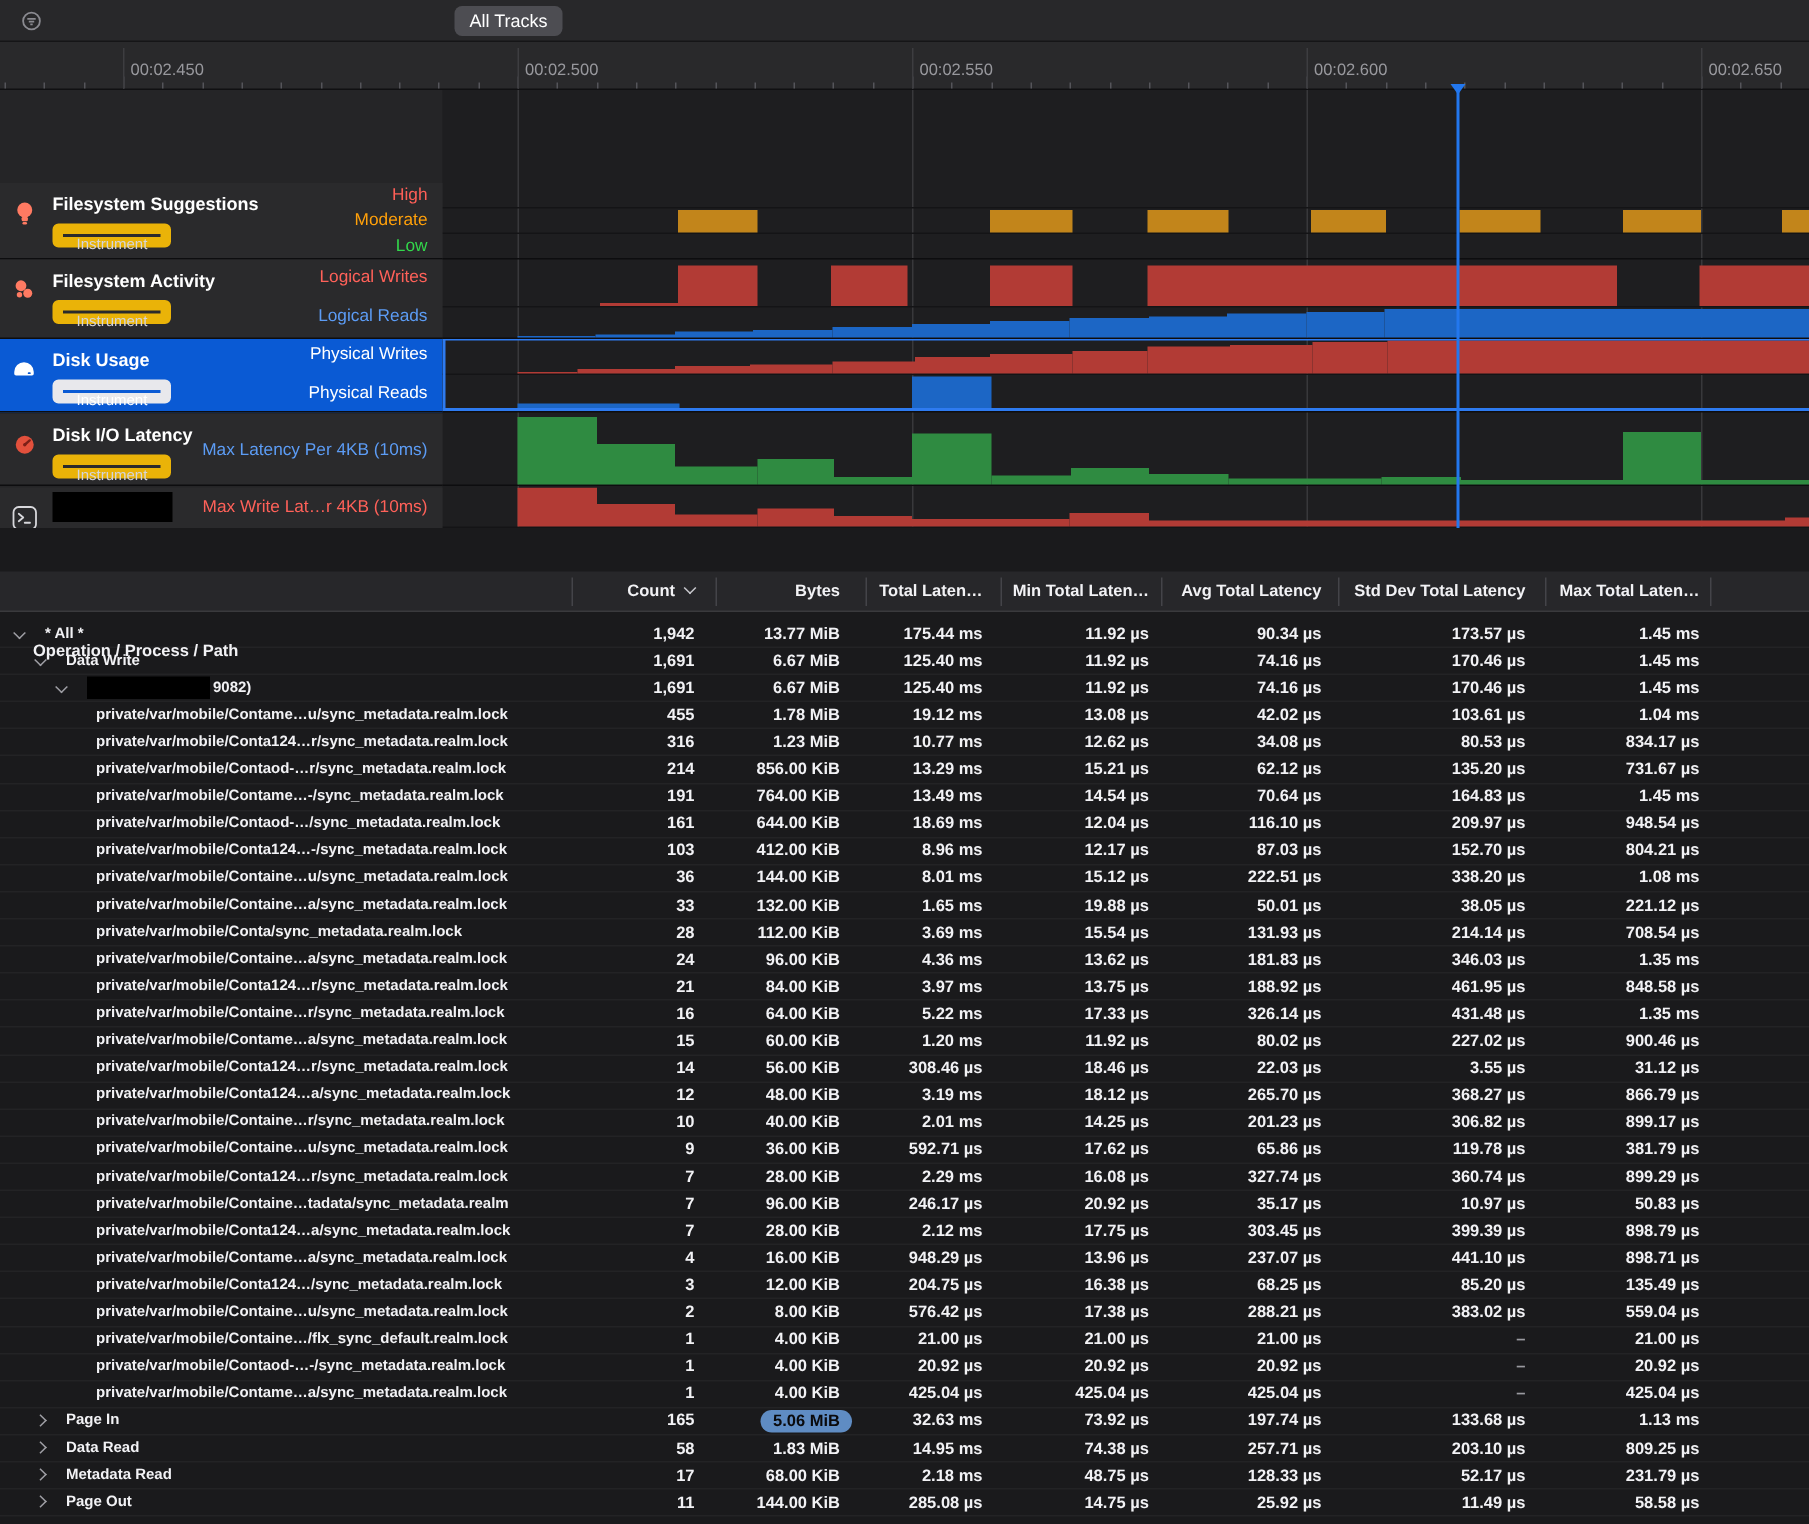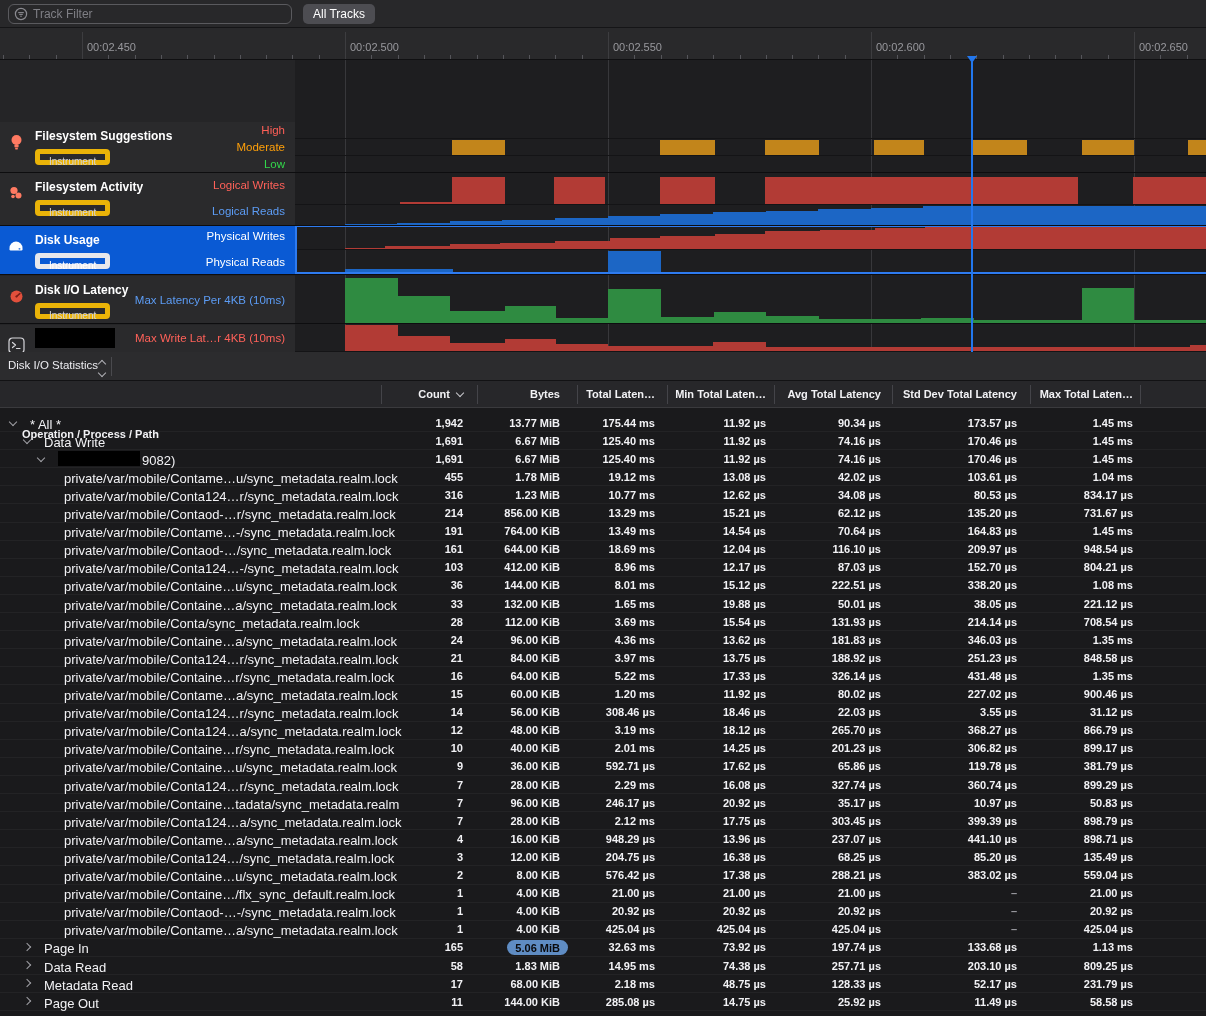--- a/index.html
+++ b/index.html
@@ -19,21 +19,21 @@
 
 #trackzone{position:absolute;left:0;top:60px;width:1206px;height:292px;background:#232325;overflow:hidden}
 #sidebar-bg{position:absolute;left:0;top:0;width:295px;height:292px;background:#252527}
 #graph-bg{position:absolute;left:295px;top:0;width:911px;height:292px;background:#1e1e20}
 .gridline{position:absolute;top:0;height:292px;width:1px;background:#38383b}
 .track-side{position:absolute;left:0;width:295px;background:#2a2a2c;border-bottom:1px solid #0d0d0f}
 .track-side.selected{background:#0a5ad4}
 .track-graph{position:absolute;left:295px;width:911px;overflow:hidden;border-bottom:1px solid #0d0d0f}
 .t-icon{position:absolute;left:4px;top:8px;width:24px;height:24px;display:flex;align-items:center;justify-content:center}
 .t-title{position:absolute;left:35px;top:7px;font-size:12px;font-weight:700;color:#fff;white-space:nowrap}
-.t-badge{position:absolute;left:35px;top:27px;height:16px;padding:1px 9px;border:5px solid #eab308;border-radius:4px;font-size:10px;color:#d5d5da;line-height:13px}
+.t-badge{position:absolute;left:35px;top:27px;height:16px;padding:1px 9px;border:7px solid #eab308;border-radius:4px;font-size:10px;color:#d5d5da;line-height:13px}
 .selected .t-badge{border-color:#e8e8ec;color:#fff}
 .t-redact{position:absolute;left:35px;top:3px;width:80px;height:20px;background:#000}
 .lane-label{position:absolute;right:10px;font-size:11.5px;white-space:nowrap}
 .lane{position:absolute;left:0;width:911px}
 .lane-sep{border-bottom:1px solid #141416}
 .bar{position:absolute;bottom:0}
 .sel-line{position:absolute;left:0;width:911px;background:#2e7bf0;z-index:3}
 .sel-left{position:absolute;left:0;top:0;bottom:0;width:2px;background:#2e7bf0;z-index:3}
 #playhead{position:absolute;left:971px;top:56px;width:2px;height:296px;background:#2277ee;z-index:6}
 #playhead-tri{position:absolute;left:967px;top:56px;width:0;height:0;border-left:5px solid transparent;border-right:5px solid transparent;border-top:7px solid #2277ee;z-index:6}
@@ -42,42 +42,41 @@
 #tabbar{position:absolute;left:0;top:0;width:1206px;height:29px;background:#2c2c2e;border-bottom:1px solid #121214}
 #stat-sel{position:absolute;left:8px;top:7px;font-size:11.5px;font-weight:400;color:#ececf0;cursor:pointer}
 #updown{position:absolute;left:99px;top:9px;display:flex;flex-direction:column;gap:3px}
 #updown .chv{border-color:#b0b0b5}
 #tab-div{position:absolute;left:111px;top:5px;width:1px;height:19px;background:#4a4a4e}
 #thead{position:absolute;left:0;top:29px;width:1206px;height:27px;background:#27272a;border-bottom:1px solid #3a3a3d}
 .hcell{position:absolute;top:7px;font-size:11px;font-weight:700;color:#f2f2f5;white-space:nowrap}
 .hsep{position:absolute;top:4px;width:1px;height:19px;background:#444449}
 #rows{position:absolute;left:0;top:62px;width:1206px}
 .trow{position:absolute;left:0;width:1206px;height:18.1px;border-bottom:1px solid rgba(255,255,255,0.045)}
-.tlabel{position:absolute;top:2.5px;font-size:13px;font-weight:400;color:#f2f2f5;white-space:nowrap}
+.tlabel{position:absolute;top:2.5px;font-size:10px;font-weight:700;color:#f2f2f5;white-space:nowrap}
 .val{position:absolute;top:2.5px;font-size:11px;font-weight:700;color:#f2f2f5;white-space:nowrap}
 .v0{right:743px}.v1{right:646px}.v2{right:551px}.v3{right:440px}.v4{right:325px}.v5{right:189px}.v6{right:73px}
 .dim{color:#9a9aa0}
 .pill{background:#5f8cc3;color:#0a0a0c;border-radius:9px;padding:1.5px 8px;margin-right:-8px}
 .chv{width:6px;height:6px;border-right:1.6px solid #a0a0a6;border-bottom:1.6px solid #a0a0a6;display:inline-block}
 .chv.open{transform:rotate(45deg)}
 .chv.closed{transform:rotate(-45deg)}
 .rowchv{position:absolute;top:5px}
 .redact2{position:absolute;top:1px;width:82px;height:15px;background:#000}
 </style>
 </head>
 <body>
 
 <div id="toolbar">
   <svg id="filter-icon" viewBox="0 0 14 14">
     <circle cx="7" cy="7" r="5.6" fill="none" stroke="#8a8a90" stroke-width="1.2"></circle>
     <line x1="4.2" y1="5.6" x2="9.8" y2="5.6" stroke="#8a8a90" stroke-width="1.1"></line>
     <line x1="5.2" y1="7.4" x2="8.8" y2="7.4" stroke="#8a8a90" stroke-width="1.1"></line>
     <line x1="6.2" y1="9.2" x2="7.8" y2="9.2" stroke="#8a8a90" stroke-width="1.1"></line>
   </svg>
-  <input id="track-filter" placeholder="Track Filter" style="">
   <button id="all-tracks-btn">All Tracks</button>
 </div>
 
 <div id="ruler">
     <div class="tick" style="left: 3.1px; height: 4px;"></div>
     <div class="tick" style="left: 29.4px; height: 4px;"></div>
     <div class="tick" style="left: 55.7px; height: 4px;"></div>
     <div class="tick" style="left: 82px; height: 8px;"></div>
     <div class="tick" style="left: 108.3px; height: 4px;"></div>
     <div class="tick" style="left: 134.6px; height: 4px;"></div>
@@ -297,28 +296,20 @@
           <div class="bar" style="left: 895px; width: 16px; height: 5.94px; background: rgb(178, 59, 53);"></div>
         </div>
       </div>
     </div>
 
 </div>
 <div id="playhead-tri"></div>
 <div id="playhead"></div>
 
 <div id="stats">
-  <div id="tabbar">
-    <span id="stat-sel">Disk I/O Statistics</span>
-    <span id="updown">
-      <i class="chv" style="transform:rotate(-135deg)"></i>
-        <i class="chv" style="transform:rotate(45deg)"></i>
-    </span>
-    <span id="tab-div"></span>
-  </div>
   <div id="thead">
       <div class="hcell" style="left: 22px; margin-top: 40px;">Operation / Process / Path</div>
       <div class="hcell" style="right: 743px;">Count<i class="chv open" style="margin-left: 7px; margin-bottom: 2px; border-color: rgb(200, 200, 205);"></i></div>
       <div class="hcell" style="right: 646px;">Bytes</div>
       <div class="hcell" style="right: 551px;">Total Laten…</div>
       <div class="hcell" style="right: 440px;">Min Total Laten…</div>
       <div class="hcell" style="right: 325px;">Avg Total Latency</div>
       <div class="hcell" style="right: 189px;">Std Dev Total Latency</div>
       <div class="hcell" style="right: 73px;">Max Total Laten…</div>
       <div class="hsep" style="left: 381px;"></div>
@@ -465,21 +456,21 @@
         <div class="val v5">346.03 µs</div>
         <div class="val v6">1.35 ms</div>
       </div>
       <div class="trow" style="top: 235.3px;">
         <div class="tlabel" style="left: 64px;">private/var/mobile/Conta124…r/sync_metadata.realm.lock</div>
         <div class="val v0">21</div>
         <div class="val v1">84.00 KiB</div>
         <div class="val v2">3.97 ms</div>
         <div class="val v3">13.75 µs</div>
         <div class="val v4">188.92 µs</div>
-        <div class="val v5">251.23 µs</div>
+        <div class="val v5">461.95 µs</div>
         <div class="val v6">848.58 µs</div>
       </div>
       <div class="trow" style="top: 253.4px;">
         <div class="tlabel" style="left: 64px;">private/var/mobile/Containe…r/sync_metadata.realm.lock</div>
         <div class="val v0">16</div>
         <div class="val v1">64.00 KiB</div>
         <div class="val v2">5.22 ms</div>
         <div class="val v3">17.33 µs</div>
         <div class="val v4">326.14 µs</div>
         <div class="val v5">431.48 µs</div>

